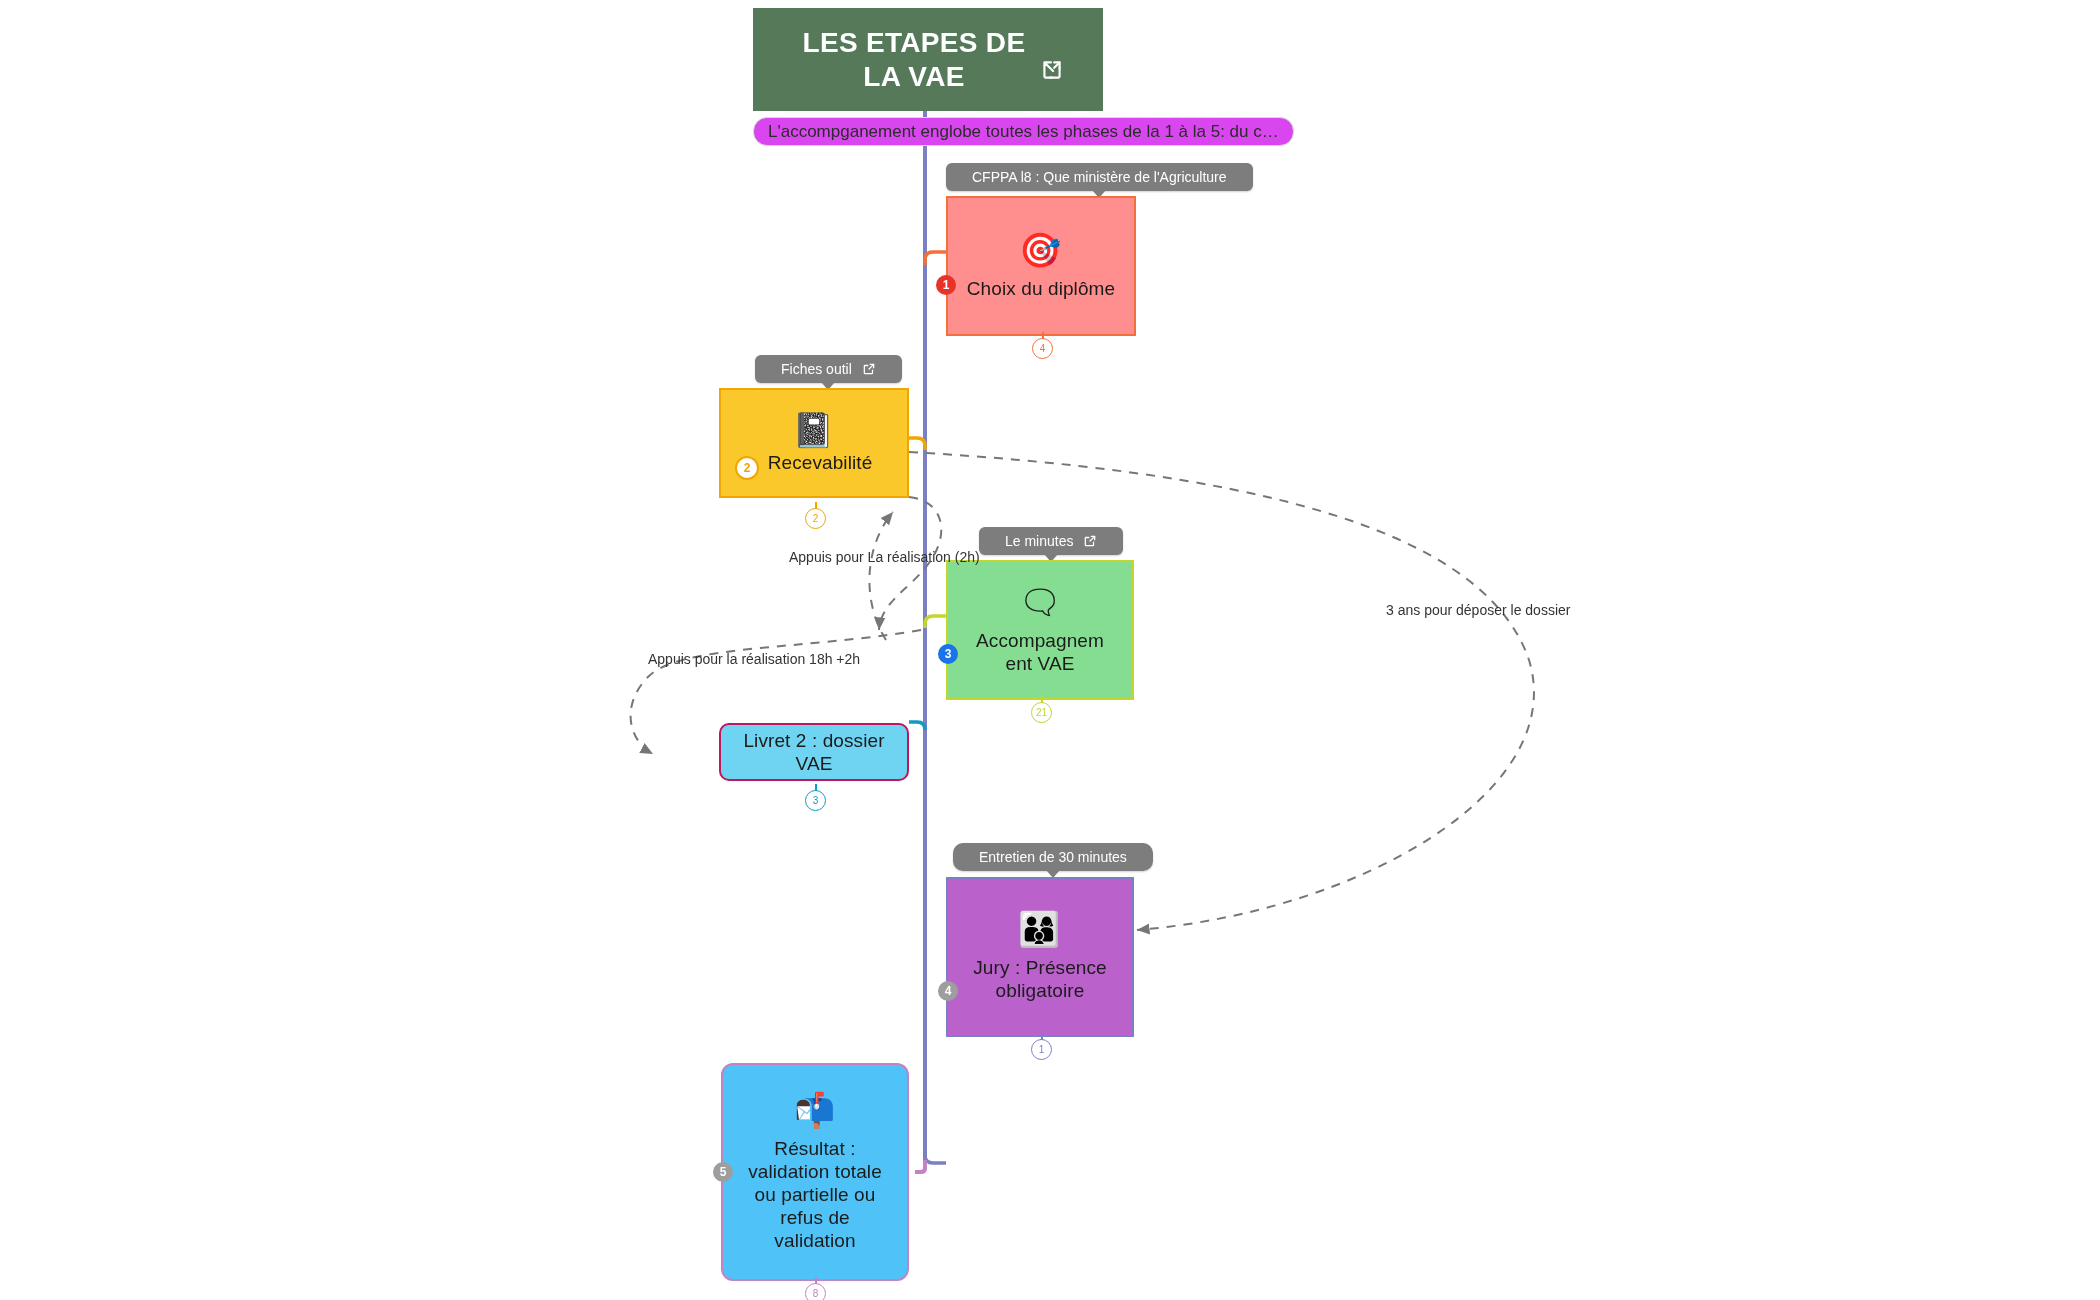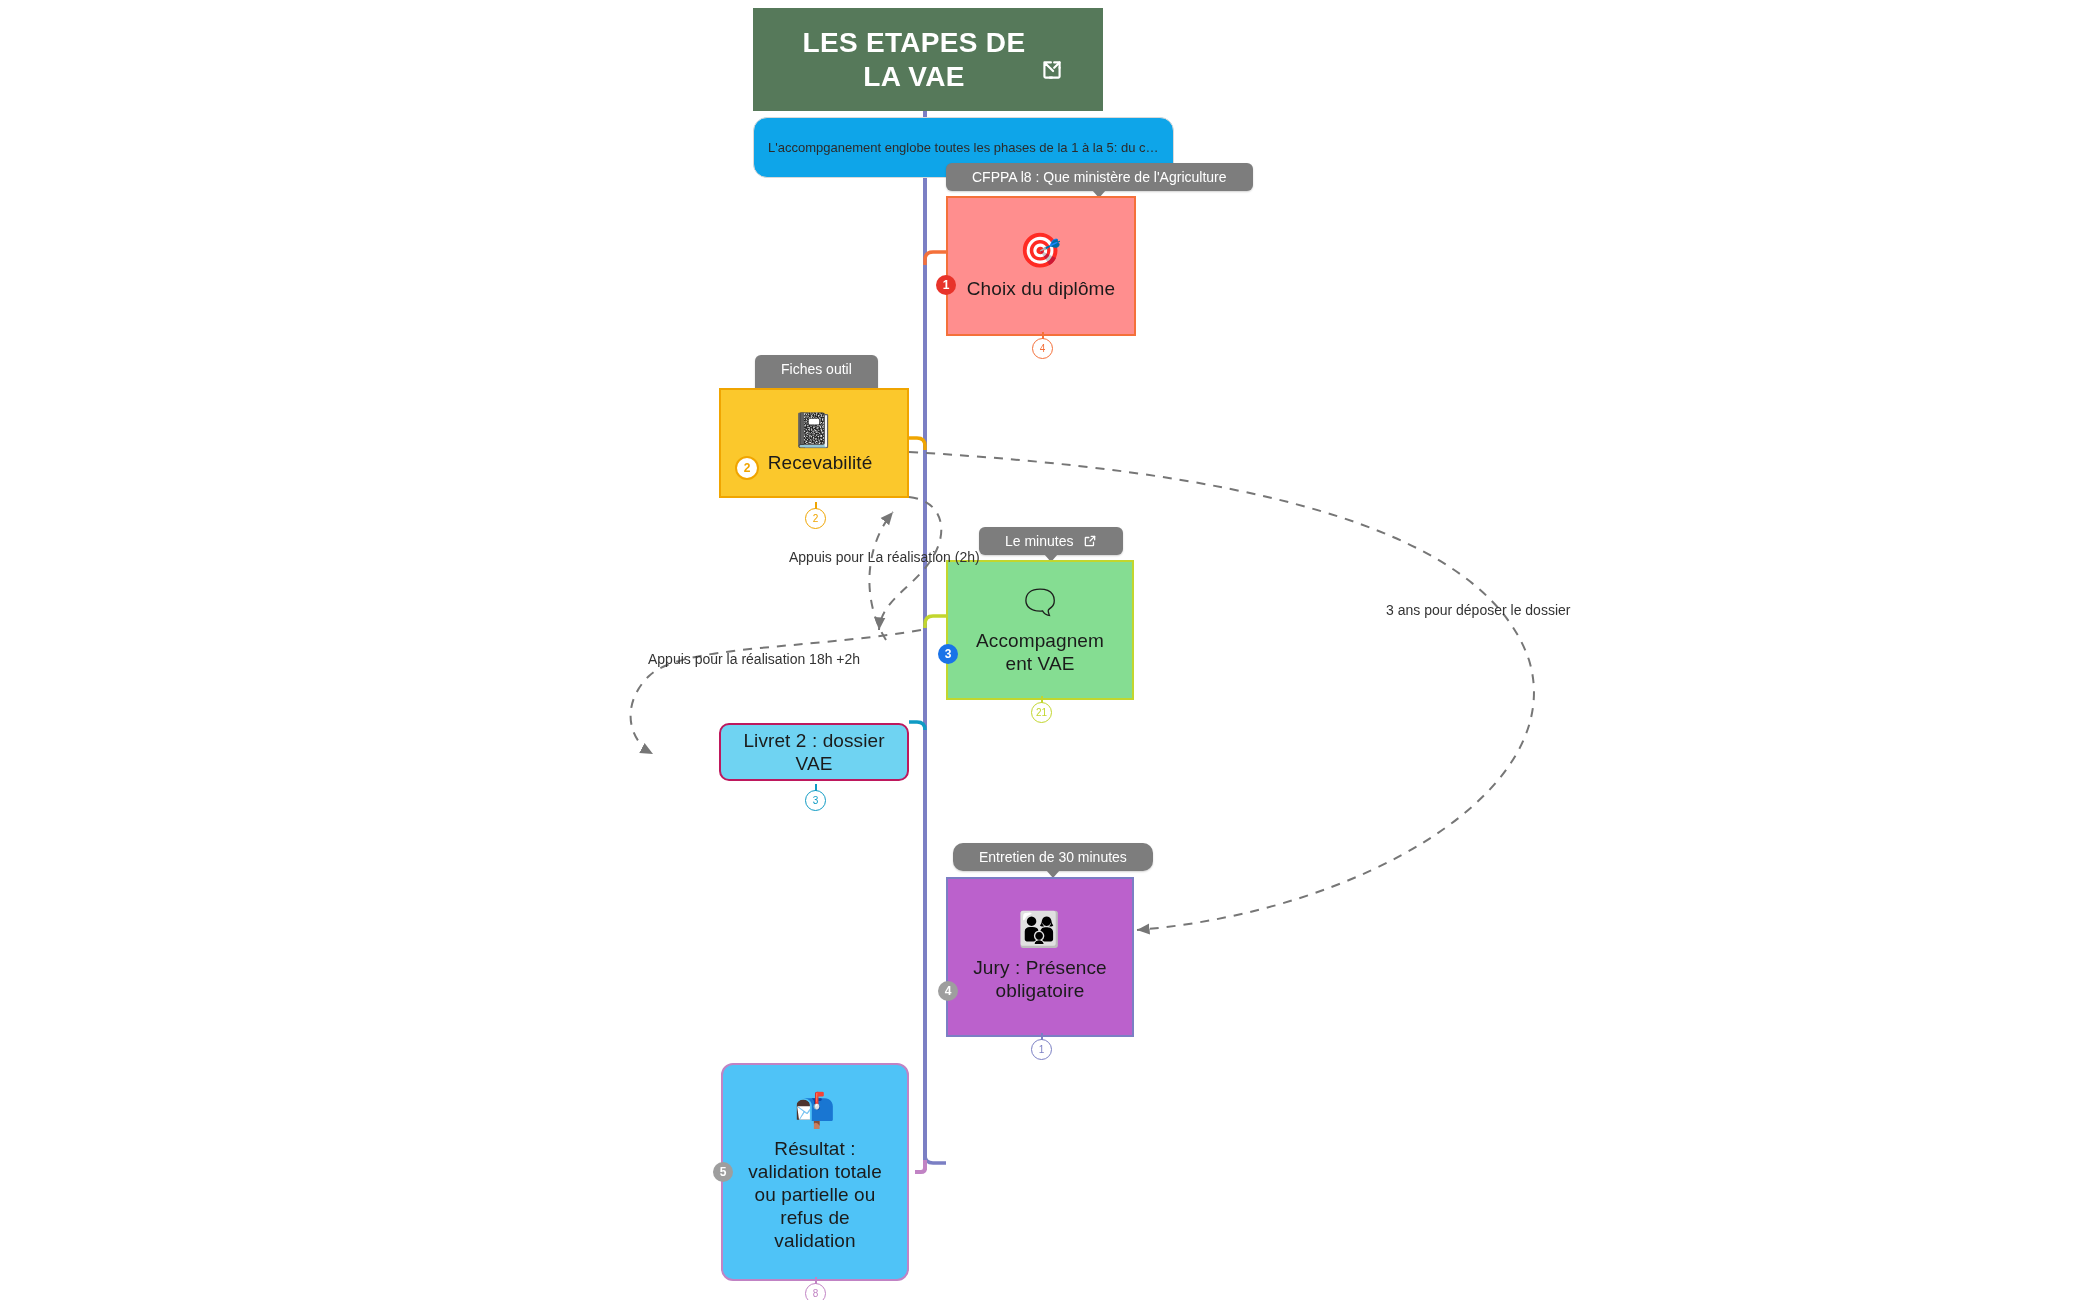--- a/index.html
+++ b/index.html
@@ -78,23 +78,23 @@
     display:flex;align-items:center;justify-content:center;
     box-sizing:border-box;
   }
   #root .roottitle{
     color:#ffffff;font-size:28px;line-height:34px;font-weight:bold;
     letter-spacing:.3px;text-align:center;padding:0 56px 0 28px;
   }
   #root .rootlink{position:absolute;right:38px;top:50%;margin-top:-3px;}
   #rootnote{
     position:absolute;
-    border:1px solid #d9d9d9;background:#0ea5e9;border-radius:14px;
-    font-size:13px;line-height:15px;color:#2b2b2b;
-    padding:22px 14px;white-space:nowrap;
+    border:1px solid #d9d9d9;background:#d946ef;border-radius:14px;
+    font-size:17px;line-height:15px;color:#2b2b2b;
+    padding:6px 14px;white-space:nowrap;
   }
 
   
   .edgelabel{
     position:absolute;font-size:14px;line-height:16px;color:#333;
     white-space:nowrap;background:transparent;
   }
 </style>
 </head>
 <body>
@@ -202,21 +202,21 @@
   <div class="node" style="left:905px;top:196px;width:190px;height:140px;background:#ff8e8e;border:2px solid #f4703a;">
     <span class="emoji">🎯</span>
     <span class="label">Choix du diplôme</span>
     <span class="idx outside" style="background:#e8332a;left:-12px;margin-left:0;top:64%;">1</span>
   </div>
   <div class="count" style="left:991px;top:338px;color:#f4703a;">
     <span class="stem"></span>
     <span>4</span>
   </div>
 
-  <div class="note" style="left:714px;top:355px;flex-direction:column;">
+  <div class="note" style="left:714px;top:355px;">
     <span>Fiches outil</span>
     <span class="extlink">
       <svg width="14" height="14" viewBox="0 0 24 24" fill="none" stroke="#ffffff" stroke-width="2.2" stroke-linecap="round" stroke-linejoin="round">
         <path d="M14 4h6v6"></path>
           <path d="M20 4l-8 8"></path>
         <path d="M18 14v5a1 1 0 0 1-1 1H5a1 1 0 0 1-1-1V7a1 1 0 0 1 1-1h5"></path>
       </svg>
     </span>
     <span class="tail"></span>
   </div>

